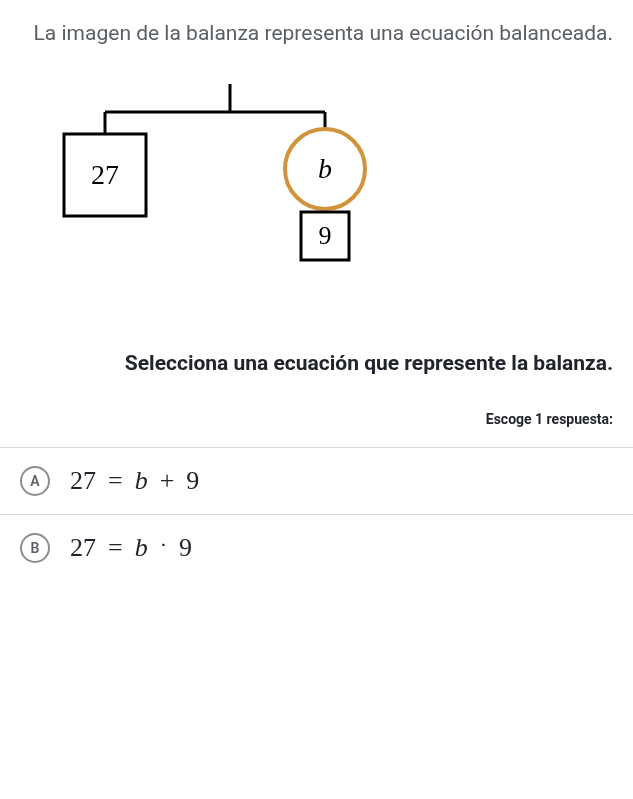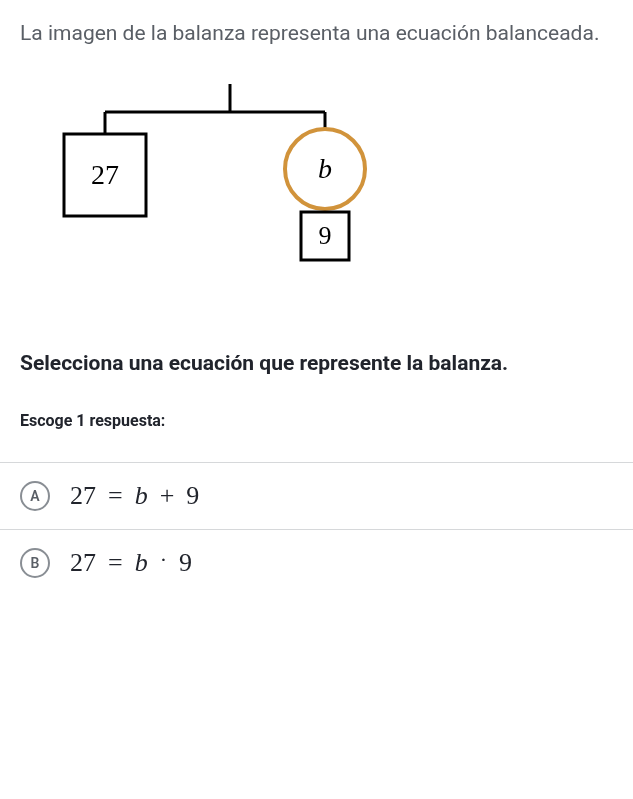--- a/index.html
+++ b/index.html
@@ -2,43 +2,43 @@
 <html><head>
 <meta charset="utf-8">
 <style>
   * { box-sizing: border-box; margin: 0; padding: 0; }
   body {
     font-family: -apple-system, BlinkMacSystemFont, "Segoe UI", Roboto, "Helvetica Neue", Arial, sans-serif;
     width: 633px;
     background: #fff;
     color: #21242c;
   }
-  .container { padding: 18px 20px 0 20px; }
+  .container { padding: 18px 20px 0 20px; text-align: right; }
   .intro {
     font-size: 21px;
     line-height: 1.45;
     color: #5a5f66;
     margin-bottom: 36px;
   }
   .diagram {
     margin: 0 0 40px 40px;
     width: 320px;
   }
   .prompt {
     font-size: 21px;
     line-height: 1.45;
     font-weight: 700;
     color: #21242c;
     margin-bottom: 32px;
   }
   .instruction {
-    font-size: 16px;
+    font-size: 14px;
     font-weight: 700;
     color: #21242c;
-    margin-bottom: 32px;
+    margin-bottom: 20px;
   }
   .choices { width: 633px; margin-left: -20px; }
   .choice {
     border-top: 1px solid #d6d8da;
     padding: 18px 20px;
     display: flex;
     align-items: center;
     gap: 20px;
     cursor: pointer;
   }

